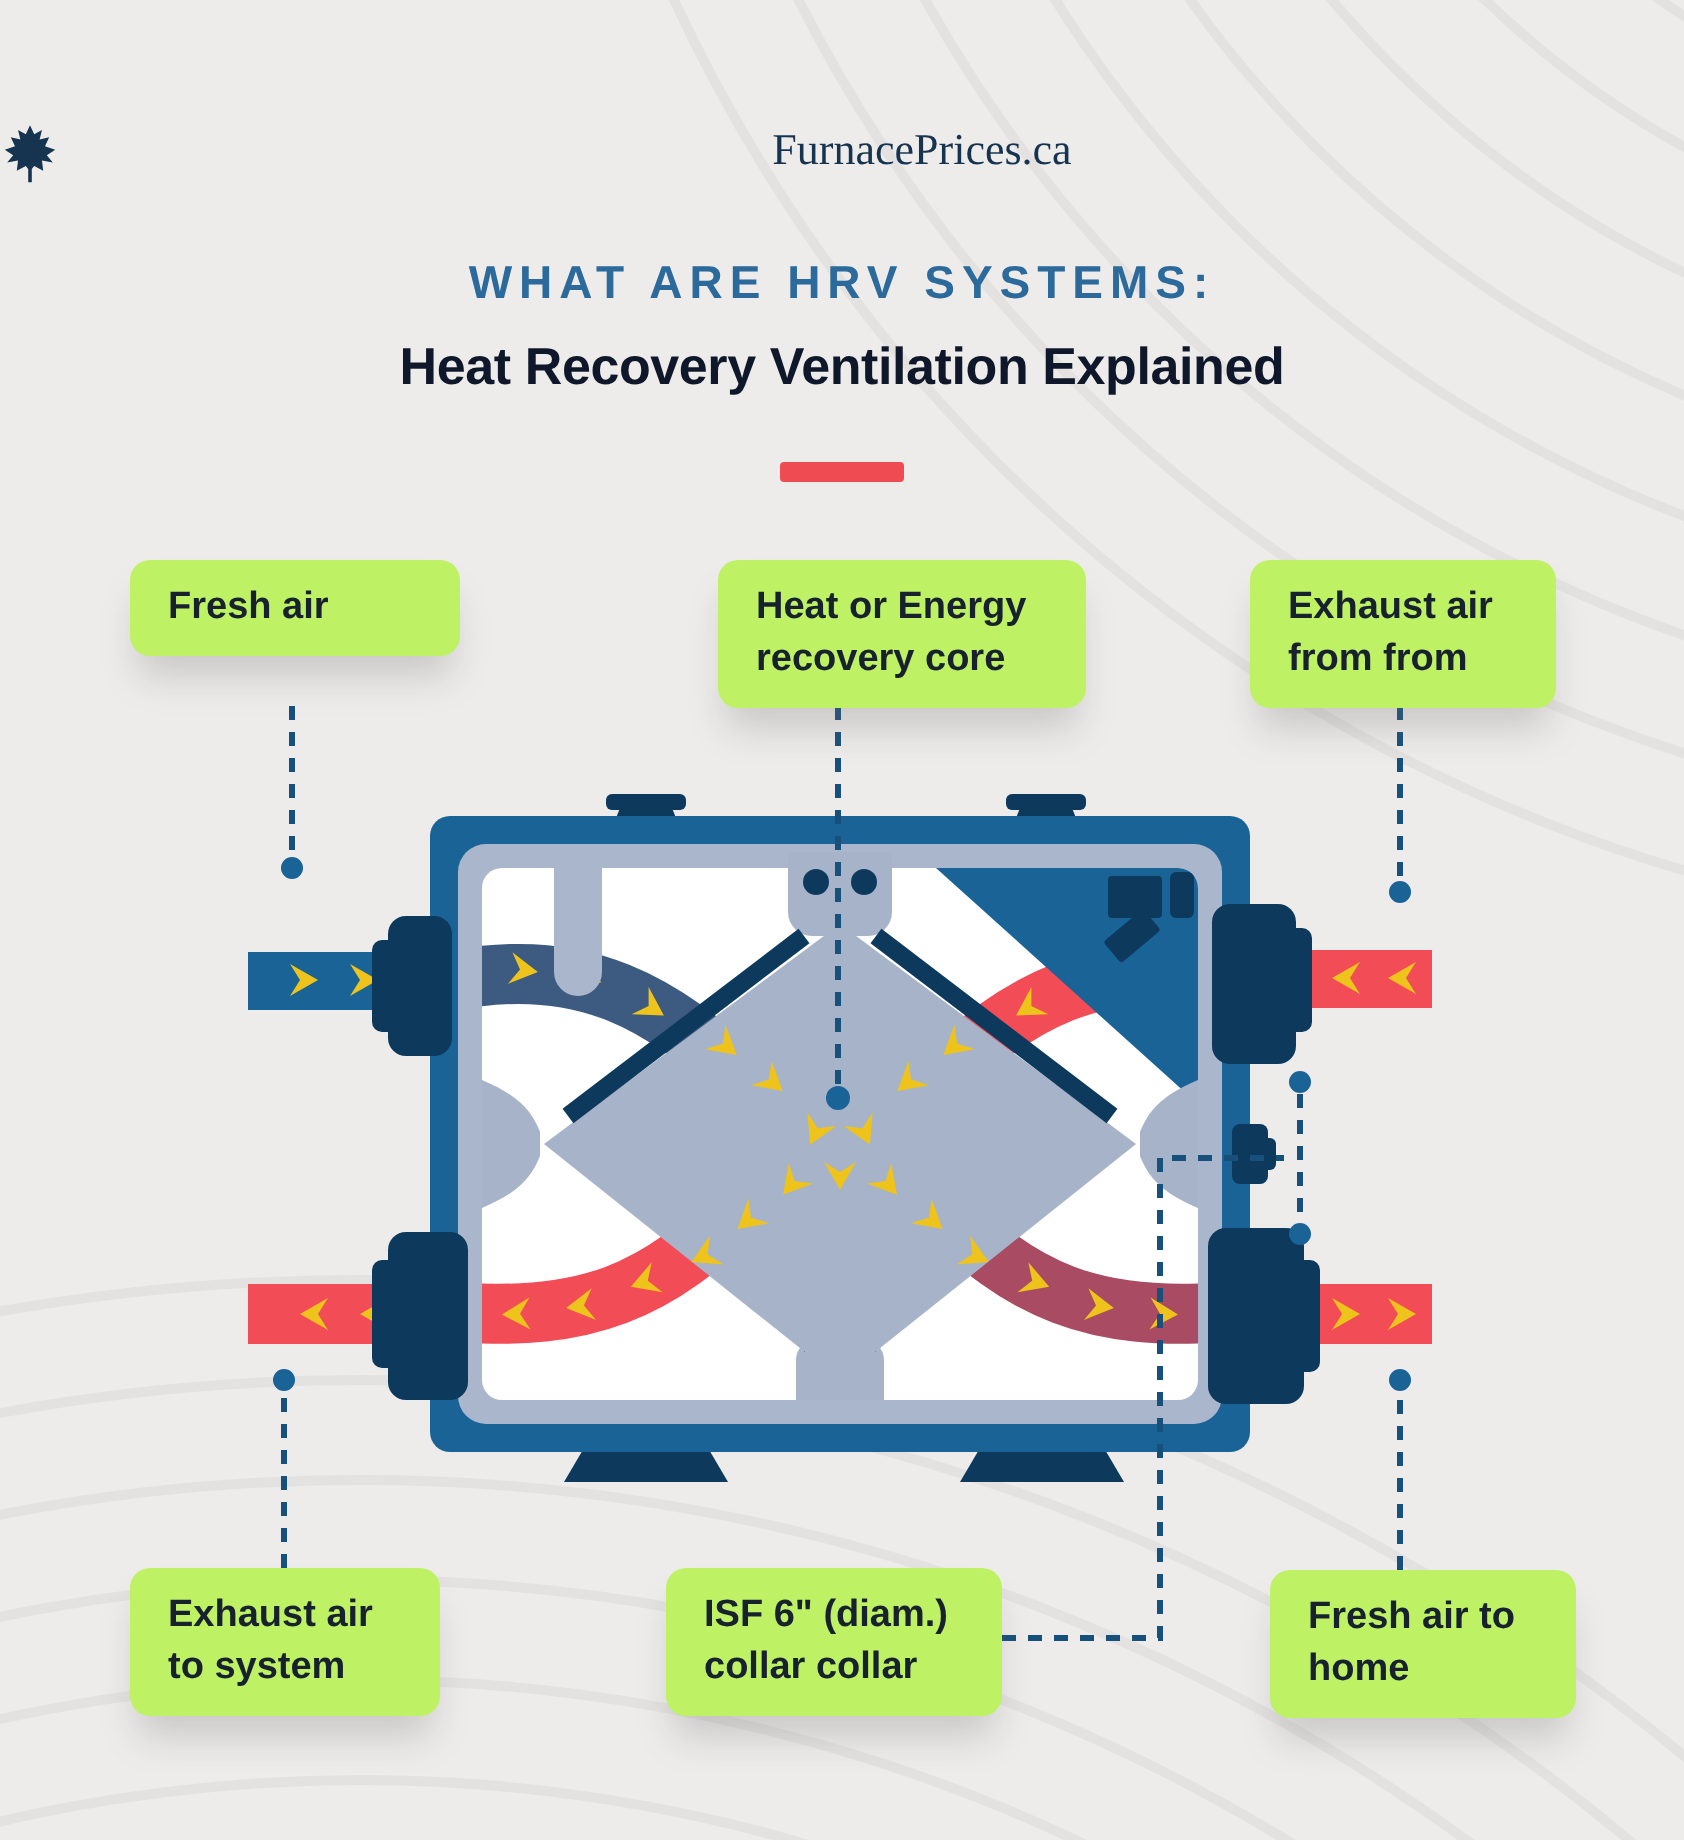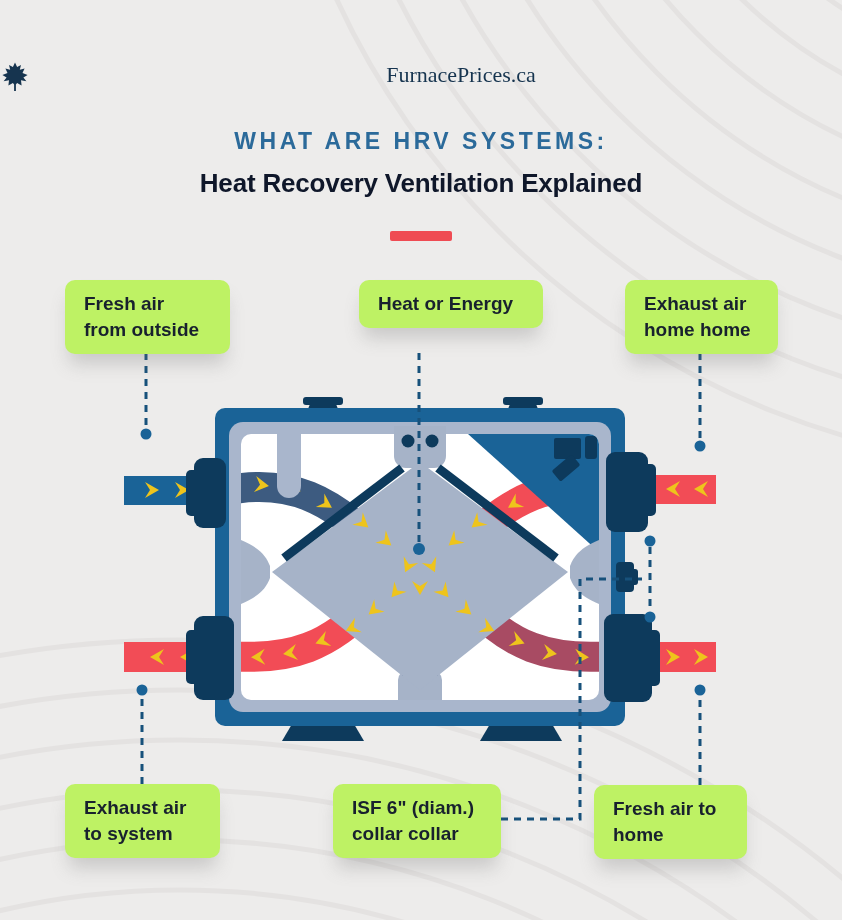--- a/index.html
+++ b/index.html
@@ -17,21 +17,21 @@
   .accent{position:absolute;left:390px;top:231px;width:62px;height:10px;background:#EF4B53;border-radius:2px;z-index:3;}
   .lbl{position:absolute;z-index:4;background:#bef264;border-radius:10px;padding:11px 19px;
        box-shadow:0 14px 18px -4px rgba(110,110,110,.28);
        color:#18212E;font-size:19px;font-weight:700;line-height:1.38;}
   .lbl span{display:block;}
   #lbl-fresh-outside{left:65px;top:280px;width:127px;}
   #lbl-core{left:342px;top:280px;width:146px;margin-left:17px;}
   #lbl-exhaust-home{left:625px;top:280px;width:115px;}
   #lbl-exhaust-outside{left:65px;top:784px;width:117px;}
   #lbl-collar{left:333px;top:784px;width:130px;}
-  #lbl-fresh-home{left:594px;top:785px;width:115px;}
+  #lbl-fresh-home{left:635px;top:785px;width:115px;}
 </style>
 </head>
 <body>
 
 <div id="stage">
 
   <svg class="waves" width="842" height="920" viewBox="0 0 842 920">
     <g stroke="#E4E2E1" stroke-width="5" fill="none">
       <circle cx="1070" cy="-340" r="360"></circle>
         <circle cx="1070" cy="-340" r="416"></circle>
@@ -199,28 +199,28 @@
       <circle cx="700" cy="446" r="5.5"></circle>
         <circle cx="142" cy="690" r="5.5"></circle>
       <circle cx="700" cy="690" r="5.5"></circle>
         <circle cx="650" cy="541" r="5.5"></circle>
       <circle cx="650" cy="617" r="5.5"></circle>
     </g>
   </svg>
 
   <div class="lbl" id="lbl-fresh-outside">
     <span>Fresh air</span>
-    <span>from outside</span>
   </div>
   <div class="lbl" id="lbl-core">
     <span>Heat or Energy</span>
+    <span>recovery core</span>
   </div>
   <div class="lbl" id="lbl-exhaust-home">
     <span>Exhaust air</span>
-    <span>home home</span>
+    <span>from from</span>
   </div>
   <div class="lbl" id="lbl-exhaust-outside">
     <span>Exhaust air</span>
     <span>to system</span>
   </div>
   <div class="lbl" id="lbl-collar">
     <span>ISF 6" (diam.)</span>
     <span>collar collar</span>
   </div>
   <div class="lbl" id="lbl-fresh-home">

